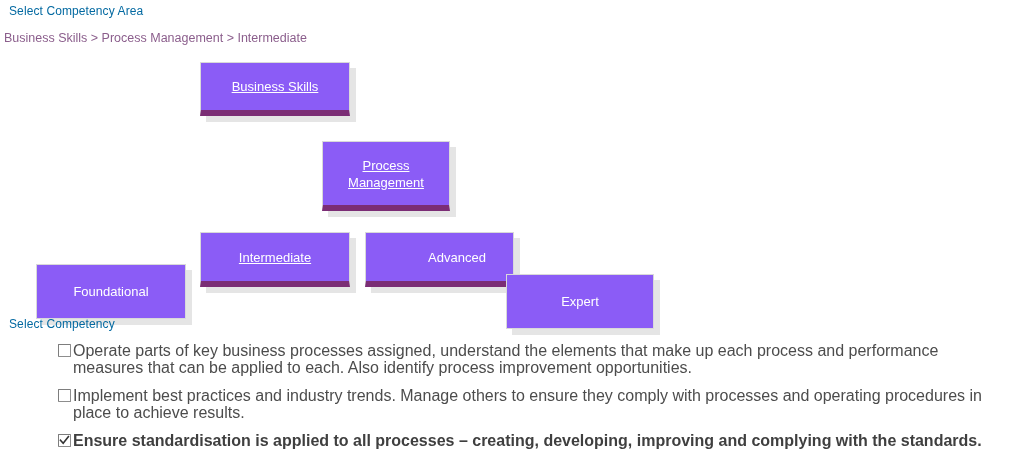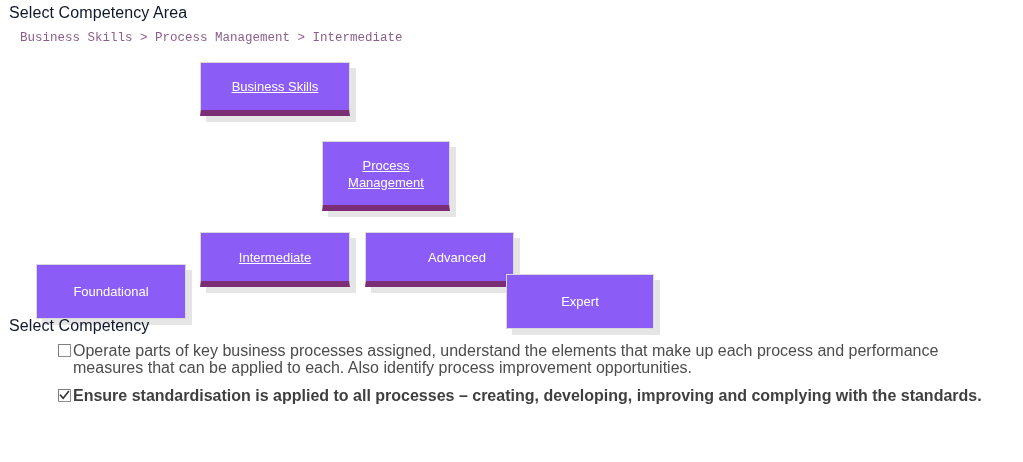--- a/index.html
+++ b/index.html
@@ -12,37 +12,36 @@
     height: 462px;
     position: relative;
     overflow: hidden;
     font-family: "Liberation Sans", sans-serif;
     -webkit-font-smoothing: antialiased;
   }
 
   
   .section-heading {
     position: absolute;
-    font-size: 16px;
-    color: #0f172a;
+    font-size: 12px;
+    color: #0369a1;
     letter-spacing: 0.1px;
     white-space: nowrap;
   }
   #heading-competency-area { left: 9px; top: 4px; }
   #heading-competency      { left: 9px; top: 317px; }
 
   
   #breadcrumb {
     position: absolute;
-    left: 20px;
+    left: 4px;
     top: 31px;
     font-size: 12.5px;
     color: #8b5e8c;
     white-space: nowrap;
-    font-family: Liberation Mono, monospace;
   }
 
   
   .tab {
     position: absolute;
     background: #8b5cf6;
     border: 1px solid #d9d9d9;
     box-shadow: 6px 6px 0 0 rgba(0,0,0,0.10);
     box-sizing: border-box;
     display: flex;
@@ -148,20 +147,26 @@
 
 <div id="competency-list">
 
   <label class="competency-item" id="competency-item-0">
     <span class="cb">
       
     </span>
     <span class="ctext">Operate parts of key business processes assigned, understand the elements that make up each process and performance measures that can be applied to each. Also identify process improvement opportunities.</span>
   </label>
 
+  <label class="competency-item" id="competency-item-1">
+    <span class="cb">
+      
+    </span>
+    <span class="ctext">Implement best practices and industry trends. Manage others to ensure they comply with processes and operating procedures in place to achieve results.</span>
+  </label>
 
   <label class="competency-item checked" id="competency-item-2">
     <span class="cb">
       <svg width="11" height="11" viewBox="0 0 11 11" aria-hidden="true">
         <path d="M1.5 5.2 L4.2 8.2 L9.4 1.6" stroke="#333333" stroke-width="1.6" fill="none" stroke-linecap="square"></path>
       </svg>
     </span>
     <span class="ctext">Ensure standardisation is applied to all processes – creating, developing, improving and complying with the standards.</span>
   </label>
 

